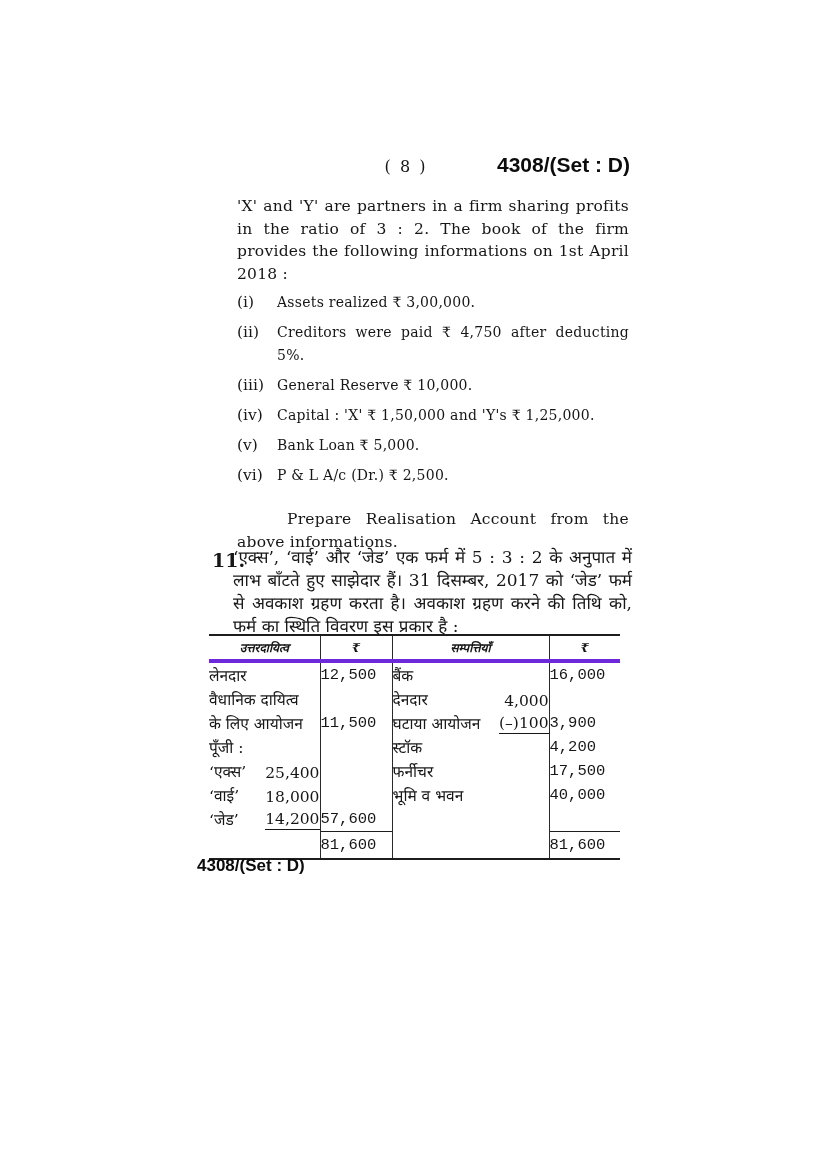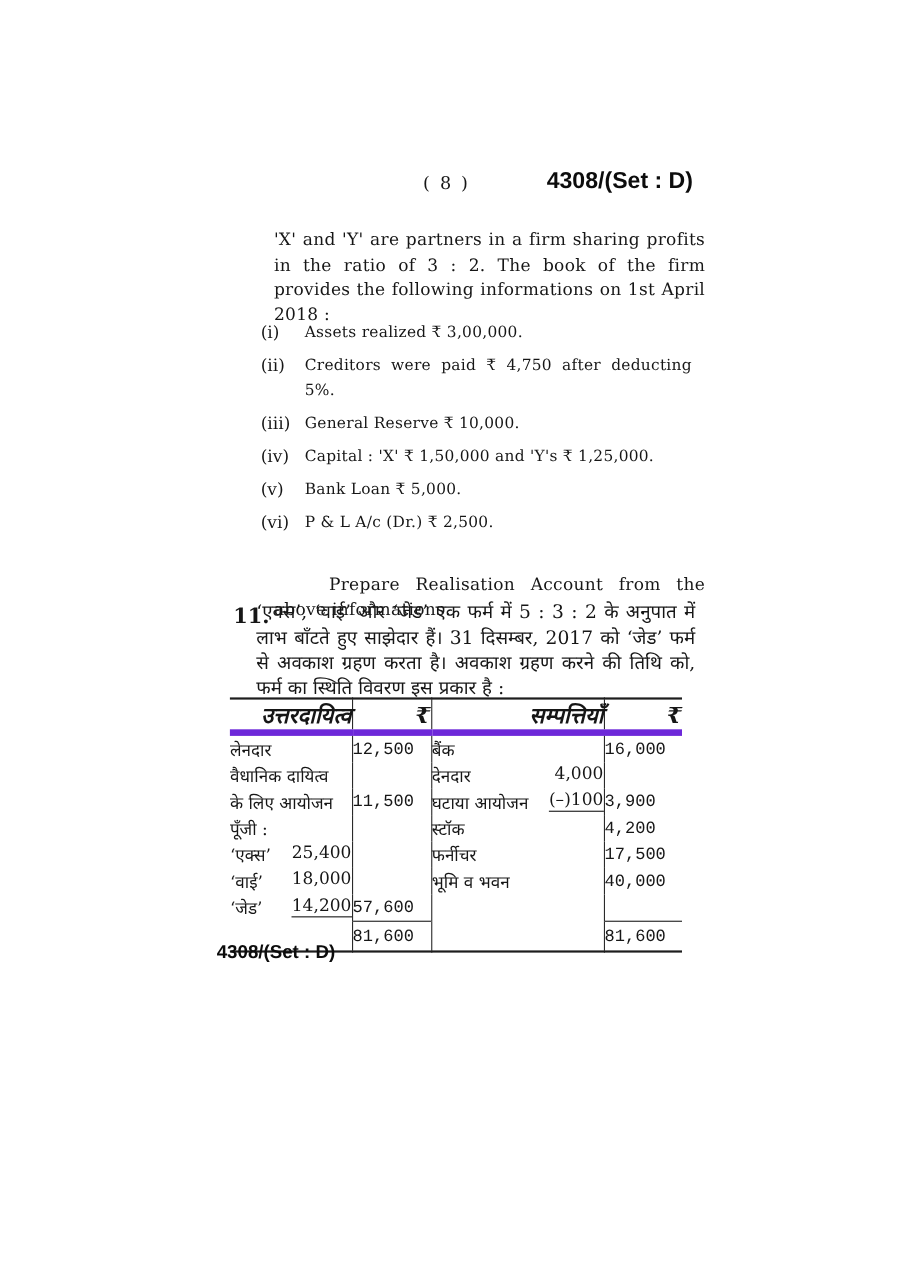--- a/index.html
+++ b/index.html
@@ -16,21 +16,21 @@
   
   .hdr { position:absolute; top:157px; left:0; width:826px; height:26px; }
   .pgnum { position:absolute; left:382px; width:48px; text-align:center; font-size:16px; letter-spacing:2px; }
   .pcode {
     position:absolute; right:196px; top:-4px;
     font-family:"Liberation Sans", sans-serif; font-weight:700; font-size:21px; color:#0c0c0c;
   }
 
   
   .para {
-    position:absolute; left:237px; width:392px; margin:12px;
+    position:absolute; left:237px; width:392px; margin:0;
     font-size:15.5px; line-height:22.5px; letter-spacing:0.25px;
     text-align:justify;
   }
   .q-intro { top:195px; }
   .closing { top:508px; text-indent:50px; }
 
   
   .qlist { position:absolute; left:237px; top:291px; width:392px; }
   .qitem { display:flex; margin-bottom:7.5px; }
   .qlabel { flex:0 0 40px; width:40px; font-size:15.5px; line-height:22.5px; }
@@ -48,29 +48,29 @@
     position:absolute; left:209px; top:634px; width:411px;
     border-collapse:collapse; table-layout:fixed;
     border-top:2px solid #1d1d1d; border-bottom:2px solid #1d1d1d;
     font-size:15.5px; color:#161616;
   }
   .bs col.c1 { width:111px; }
   .bs col.c2 { width:72px; }
   .bs col.c3 { width:157px; }
   .bs col.c4 { width:71px; }
   .bs th {
-    font-weight:700; font-style:italic; text-align:right;
-    height:23px; padding:0; font-size:20px;
-    border-bottom:6px solid #6d28d9;
+    font-weight:700; font-style:italic; text-align:center;
+    height:23px; padding:0; font-size:12px;
+    border-bottom:4px solid #6d28d9;
   }
   .bs td { height:24px; padding:0; vertical-align:middle; }
   .vl { border-left:1.5px solid #2a2a2a; }
   .lblcell { padding:0 8px 0 2px; }
   .alcell  { padding:0 10px 0 5px; }
-  .cellflex { display:flex; justify-content:space-between; align-items:flex-start; }
+  .cellflex { display:flex; justify-content:space-between; align-items:flex-end; }
   .amt { text-align:left; padding-right:8px;font-family:Liberation Mono, monospace; }
   .tline { border-top:1.5px solid #1d1d1d; }
   .trow td { height:26px; }
   .u { border-bottom:1.2px solid #161616; padding-bottom:1px; }
 
   
   .footer {
     position:absolute; left:197px; top:856px;
     font-family:"Liberation Sans", sans-serif; font-weight:700; font-size:17px; color:#0c0c0c;
   }

